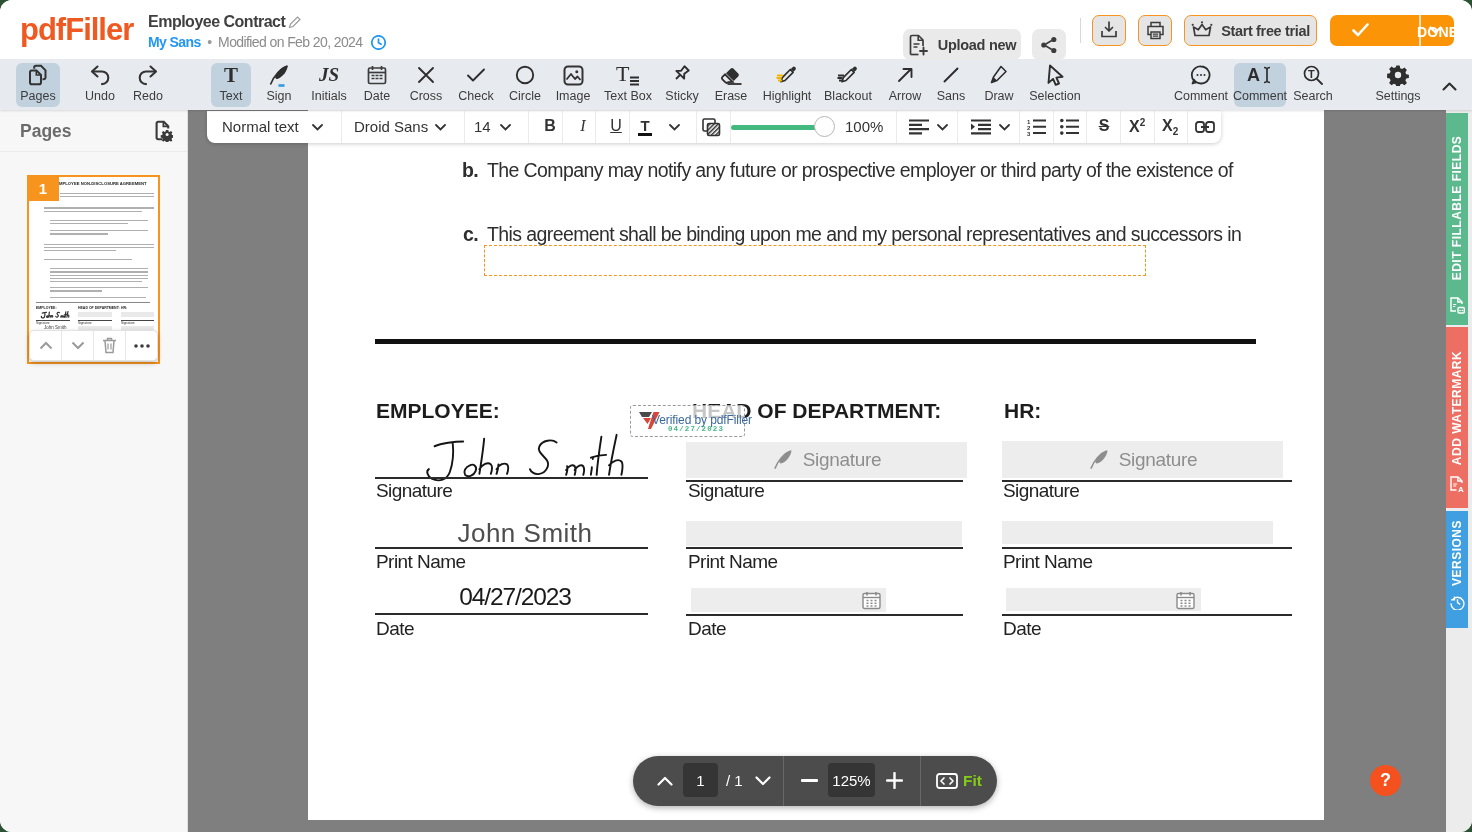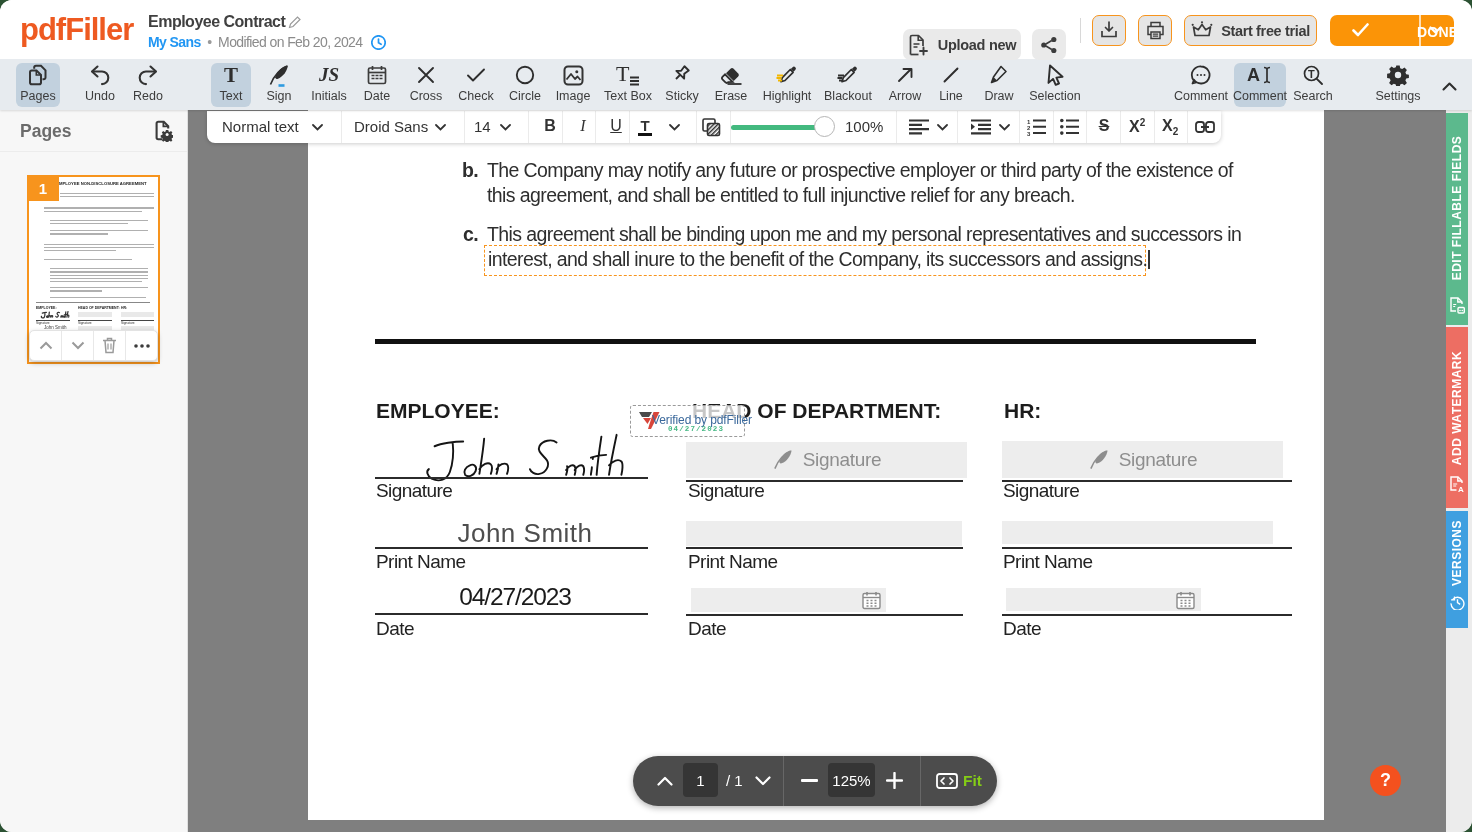--- a/index.html
+++ b/index.html
@@ -39,25 +39,23 @@
 .zoombar{position:absolute;left:633px;top:756px;width:364px;height:50px;background:#4c4c4c;border-radius:25px;z-index:15;display:flex;align-items:center;color:#fff;box-shadow:0 2px 6px rgba(0,0,0,.3);}
 .helpbtn{position:absolute;left:1370px;top:765px;width:31px;height:31px;border-radius:50%;background:#f4511e;z-index:15;color:#fff;font-size:18px;font-weight:bold;display:flex;align-items:center;justify-content:center;}
 </style>
 </head>
 <body>
 <div class="window">
   <div class="canvas"></div>
   <div class="page">
     <div class="ptext" style="left:154px;top:47.5px;font-weight:bold;">b.</div>
     <div class="ptext" style="left:179px;top:47.5px;">The Company may notify any future or prospective employer or third party of the existence of</div>
-    <div class="ptext" style="left:179px;top:72.5px;">this agreement, and shall be entitled to full injunctive relief for any breach.</div>
     <div class="ptext" style="left:155px;top:111.5px;font-weight:bold;">c.</div>
     <div class="ptext" style="left:179px;top:111.5px;">This agreement shall be binding upon me and my personal representatives and successors in</div>
     <div class="abs" style="left:176px;top:135px;width:662px;height:31px;border:1.5px dashed #f7941d;"></div>
-    <div class="ptext" style="left:180px;top:136.5px;">interest, and shall inure to the benefit of the Company, its successors and assigns.<span style="display:inline-block;width:1.5px;height:19px;background:#333;vertical-align:-3px;margin-left:1px;"></span></div>
 
 
     <div class="abs" style="left:67px;top:229px;width:881px;height:4.5px;background:#111;"></div>
 
     <div class="abs" style="left:68px;top:289px;font-size:21px;font-weight:bold;color:#1c1c1c;">EMPLOYEE:</div>
     <div class="abs" style="left:384px;top:289px;font-size:21px;font-weight:bold;color:#1c1c1c;">HEAD OF DEPARTMENT:</div>
     <div class="abs" style="left:696px;top:289px;font-size:21px;font-weight:bold;color:#1c1c1c;">HR:</div>
 
     <svg class="abs" style="left:110px;top:321px" width="220" height="61" viewBox="0 0 230 64">
       <g fill="none" stroke="#151515" stroke-width="2" stroke-linecap="round">
@@ -351,21 +349,21 @@
           </svg>
         </div>
         <div class="tlabel">Arrow</div>
       </div>
     <div class="tool" style="left:951px">
         <div class="ticon">
           <svg width="18" height="18" viewBox="0 0 18 18">
             <path d="M2.5 15.5l13-13" stroke="#2e2e2e" stroke-width="1.9" stroke-linecap="round"></path>
           </svg>
         </div>
-        <div class="tlabel">Line</div>
+        <div class="tlabel">Sans</div>
       </div>
     <div class="tool" style="left:999px">
         <div class="ticon">
           <svg width="20" height="22" viewBox="0 0 20 22">
             <path d="M12 2.5l5 5L8 16.5l-5.5 2 2-5.5z" fill="none" stroke="#2e2e2e" stroke-width="1.6" stroke-linejoin="round"></path>
             <path d="M4.5 13l-2 5.5 5.5-2z" fill="#2e2e2e"></path>
           </svg>
         </div>
         <div class="tlabel">Draw</div>
       </div>

